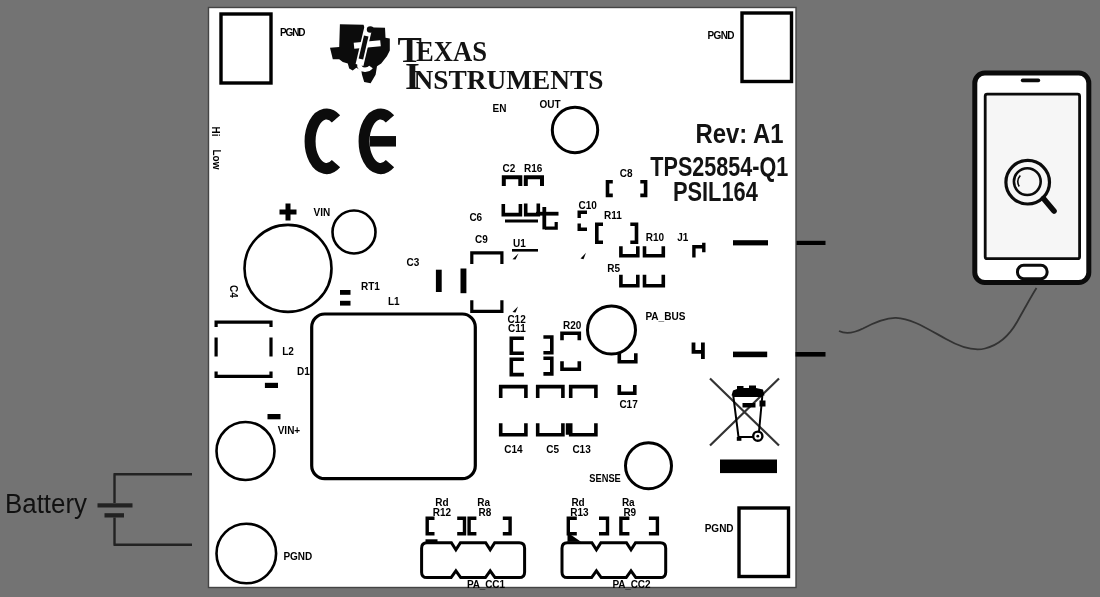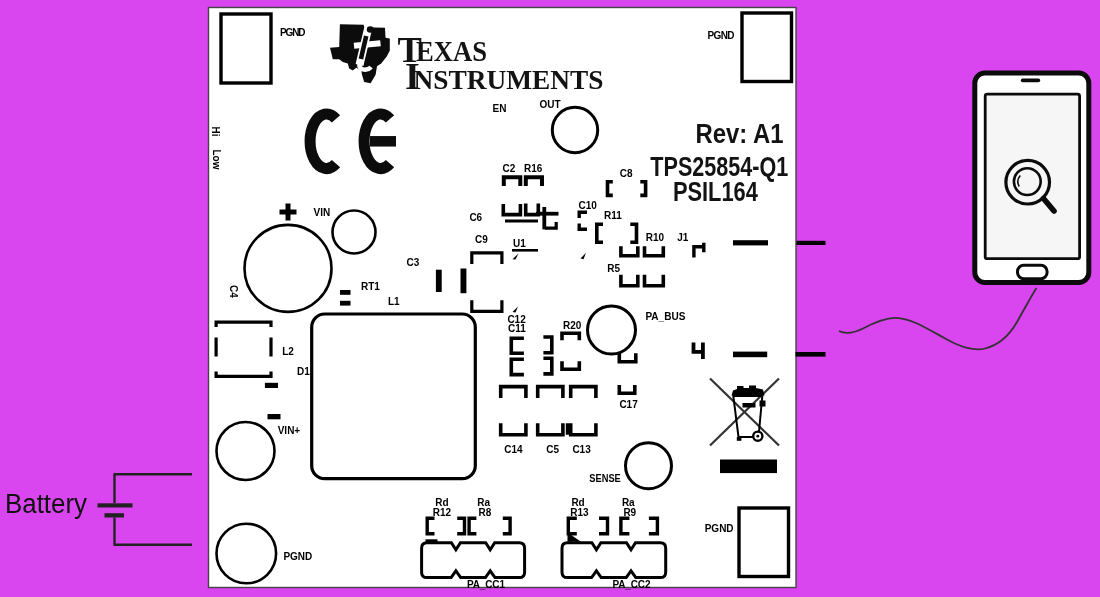--- a/index.html
+++ b/index.html
@@ -1,16 +1,16 @@
 <!DOCTYPE html>
 <html><head>
 <meta charset="utf-8">
 <style>
   html,body{margin:0;padding:0;background:#fff;}
-  .wrap{width:1100px;height:597px;position:relative;overflow:hidden;background:#d946ef;}
+  .wrap{width:1100px;height:597px;position:relative;overflow:hidden;background:#737373;}
   text{font-family:"Liberation Sans",sans-serif;}
   .sk{font-family:"Liberation Sans",sans-serif;font-weight:bold;font-size:10px;fill:#000;}
   .serif{font-family:"Liberation Serif",serif;font-weight:bold;fill:#131313;}
   .big{font-family:"Liberation Sans",sans-serif;font-weight:bold;fill:#131313;}
 </style>
 </head>
 <body>
 <div class="wrap">
 <svg width="1100" height="597" viewBox="0 0 1100 597">
 

